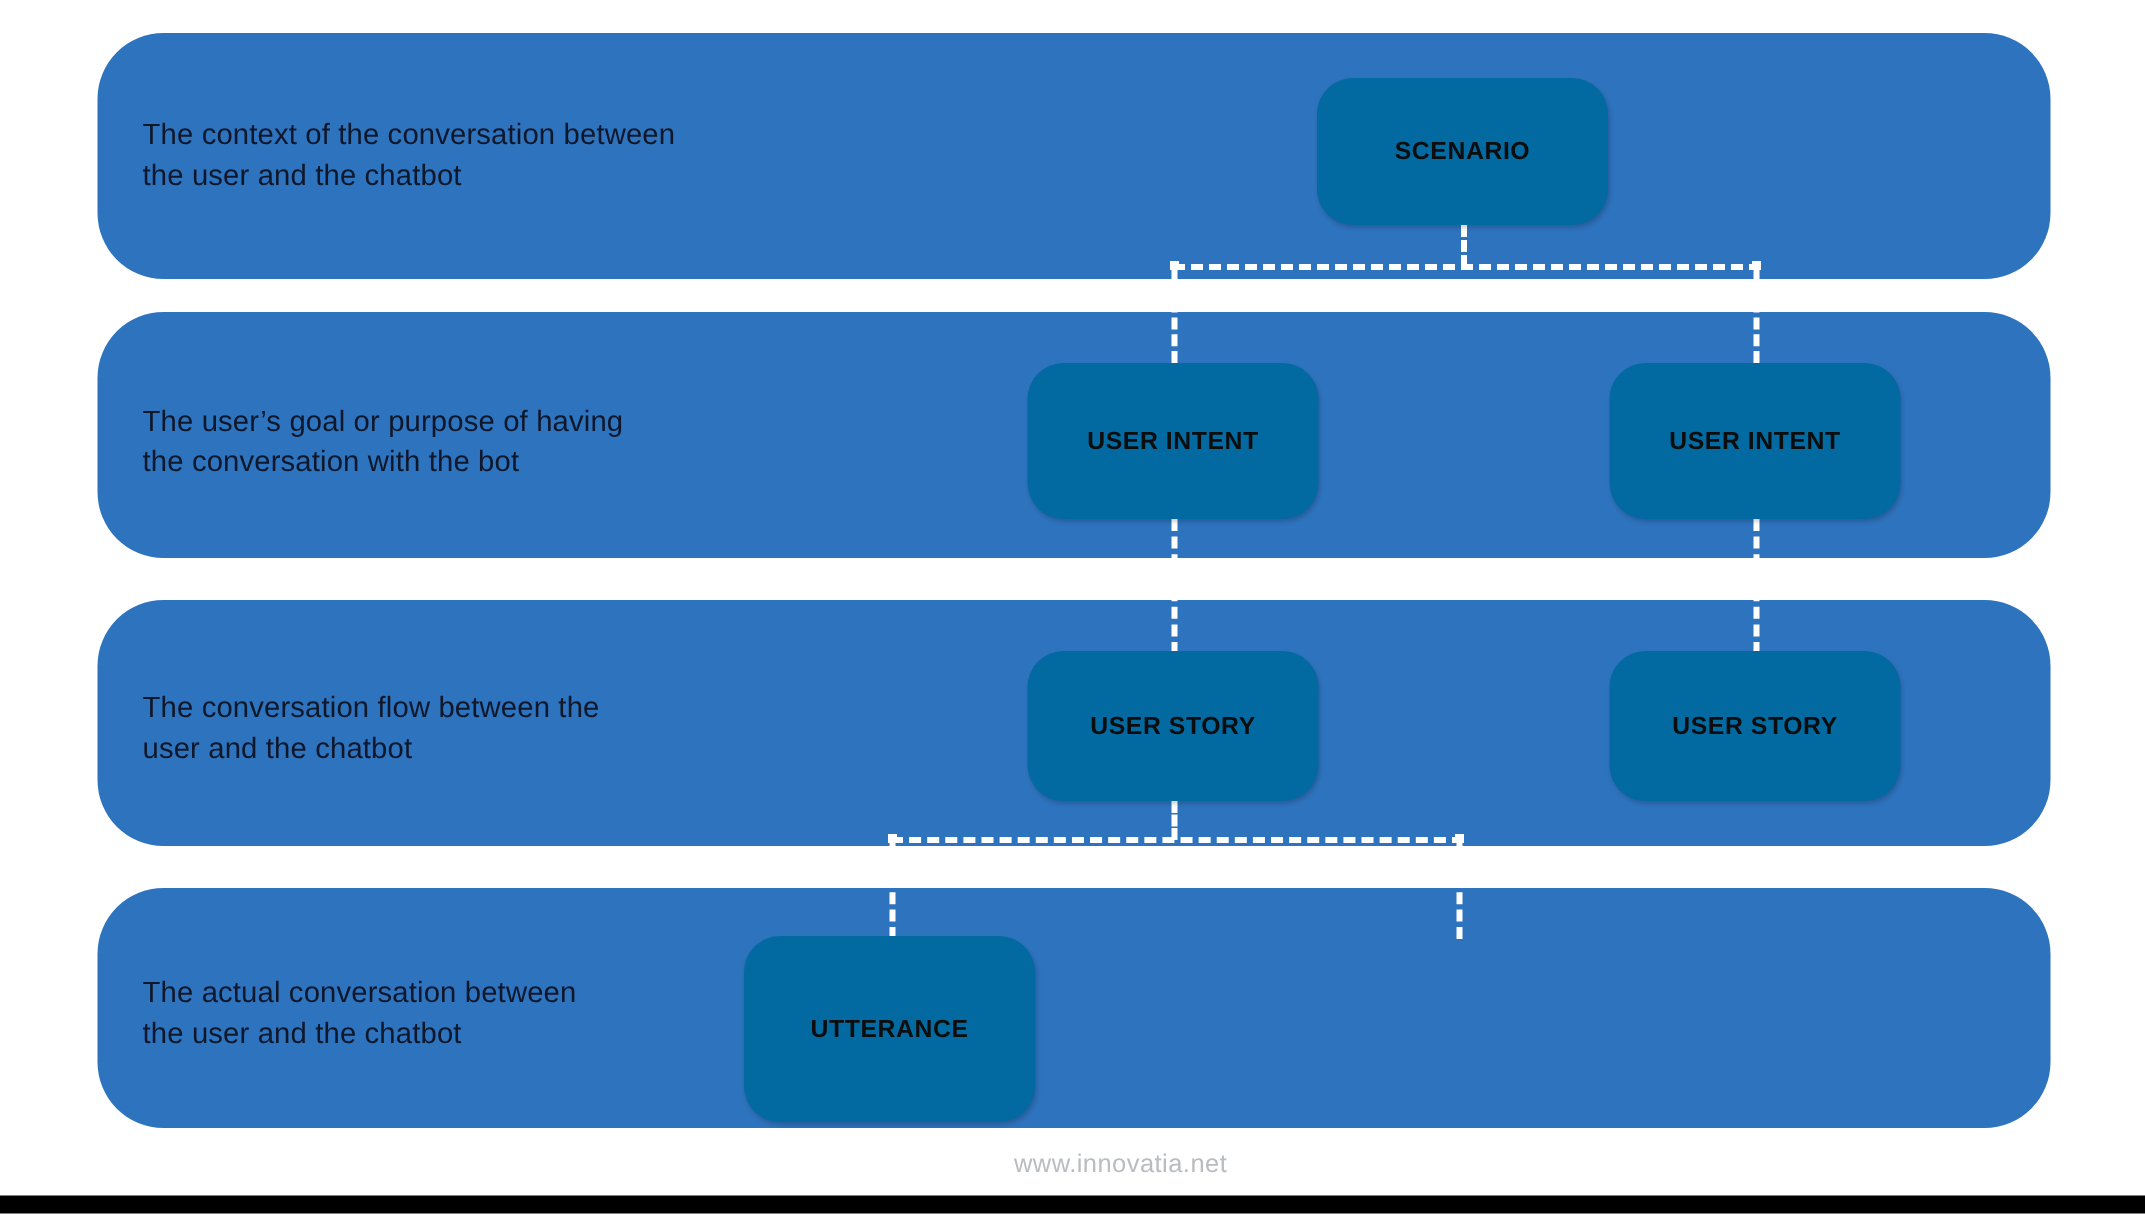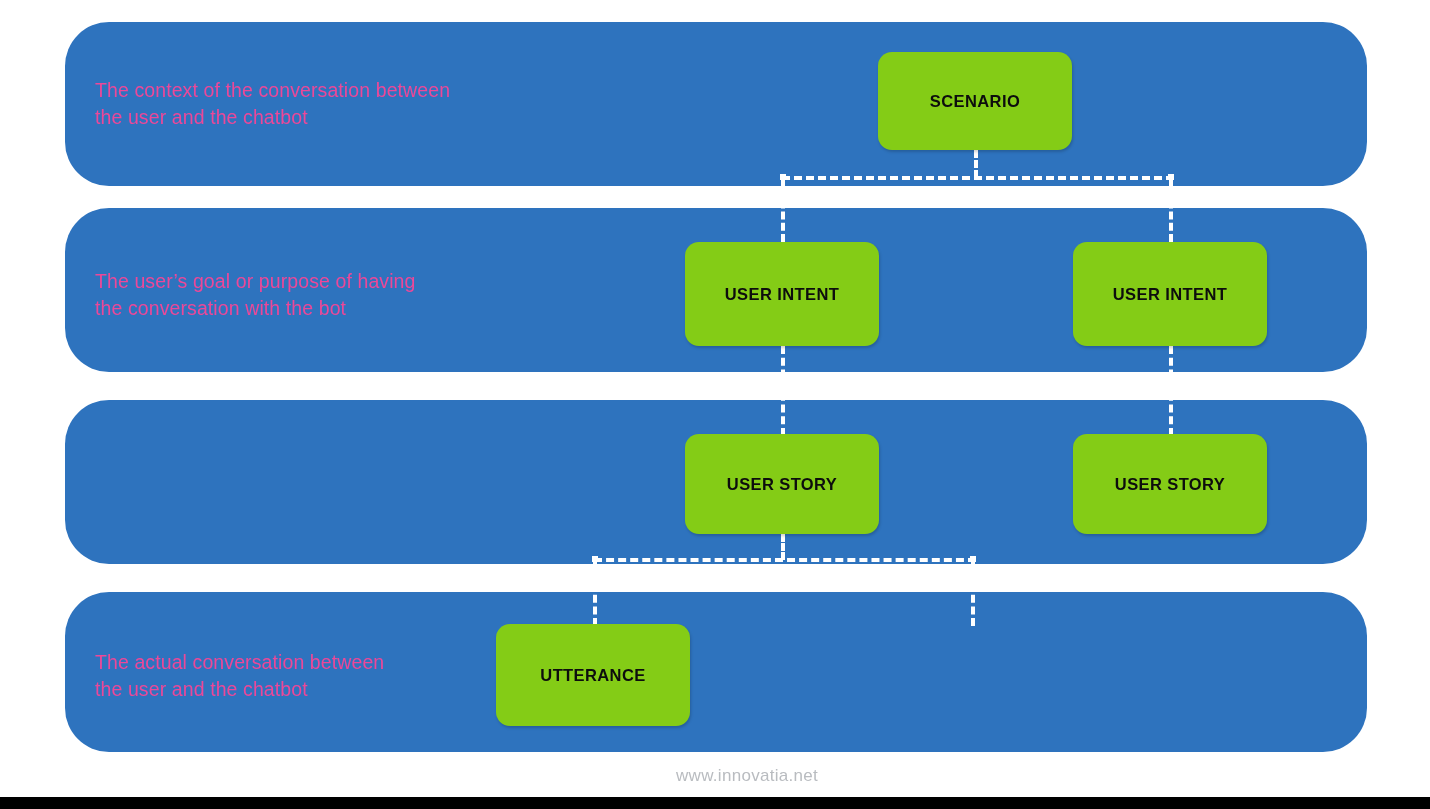--- a/index.html
+++ b/index.html
@@ -22,33 +22,33 @@
 
   
   .band {
     position: absolute;
     background: #2e73be;
     border-radius: 44px;
     box-sizing: border-box;
   }
   .band-text {
     position: absolute;
-    color: #ec4899;
+    color: #0f172a;
     font-size: 19.5px;
     line-height: 27px;
     font-family: "Liberation Sans", sans-serif;
     white-space: pre-line;
     letter-spacing: 0.1px;
   }
 
   
   .node {
     position: absolute;
-    background: #84cc16;
-    border-radius: 14px;
+    background: #0369a1;
+    border-radius: 24px;
     box-sizing: border-box;
     display: flex;
     align-items: center;
     justify-content: center;
     color: #0d0d0d;
     font-weight: bold;
     font-size: 16.5px;
     letter-spacing: 0.4px;
     font-family: "Liberation Sans", sans-serif;
     box-shadow: 1px 2px 3px rgba(0,0,0,0.18);
@@ -92,20 +92,22 @@
 
   <div class="band" style="left:65px; top:22px; width:1302px; height:164px;"></div>
   <div class="band-text" style="left:95px; top:77px; width:470px;">The context of the conversation between
 the user and the chatbot</div>
 
   <div class="band" style="left:65px; top:208px; width:1302px; height:164px;"></div>
   <div class="band-text" style="left:95px; top:268px; width:470px;">The user’s goal or purpose of having
 the conversation with the bot</div>
 
   <div class="band" style="left:65px; top:400px; width:1302px; height:164px;"></div>
+  <div class="band-text" style="left:95px; top:459px; width:470px;">The conversation flow between the
+user and the chatbot</div>
 
   <div class="band" style="left:65px; top:592px; width:1302px; height:160px;"></div>
   <div class="band-text" style="left:95px; top:649px; width:470px;">The actual conversation between
 the user and the chatbot</div>
 
   <div class="conn-v" style="left:974px; top:150px; height:28px;"></div>
 
   <div class="conn-h" style="left:782px; top:176px; width:392px;"></div>
 
   <div class="conn-corner" style="left:780px; top:174px; width:6px; height:6px;"></div>
@@ -142,21 +144,21 @@
   </div>
 
   <div class="node" style="left:685px; top:434px; width:194px; height:100px;">
     <span>USER STORY</span>
   </div>
 
   <div class="node" style="left:1073px; top:434px; width:194px; height:100px;">
     <span>USER STORY</span>
   </div>
 
-  <div class="node" style="left:496px; top:624px; width:194px; height:102px;">
+  <div class="node" style="left:496px; top:624px; width:194px; height:124px;">
     <span>UTTERANCE</span>
   </div>
 
 
   <div class="footer-text" style="left:676px; top:766px;">www.innovatia.net</div>
 
   <div class="bottom-bar" style="top:797px; width:1430px; height:12px;"></div>
 
 </div>
 

